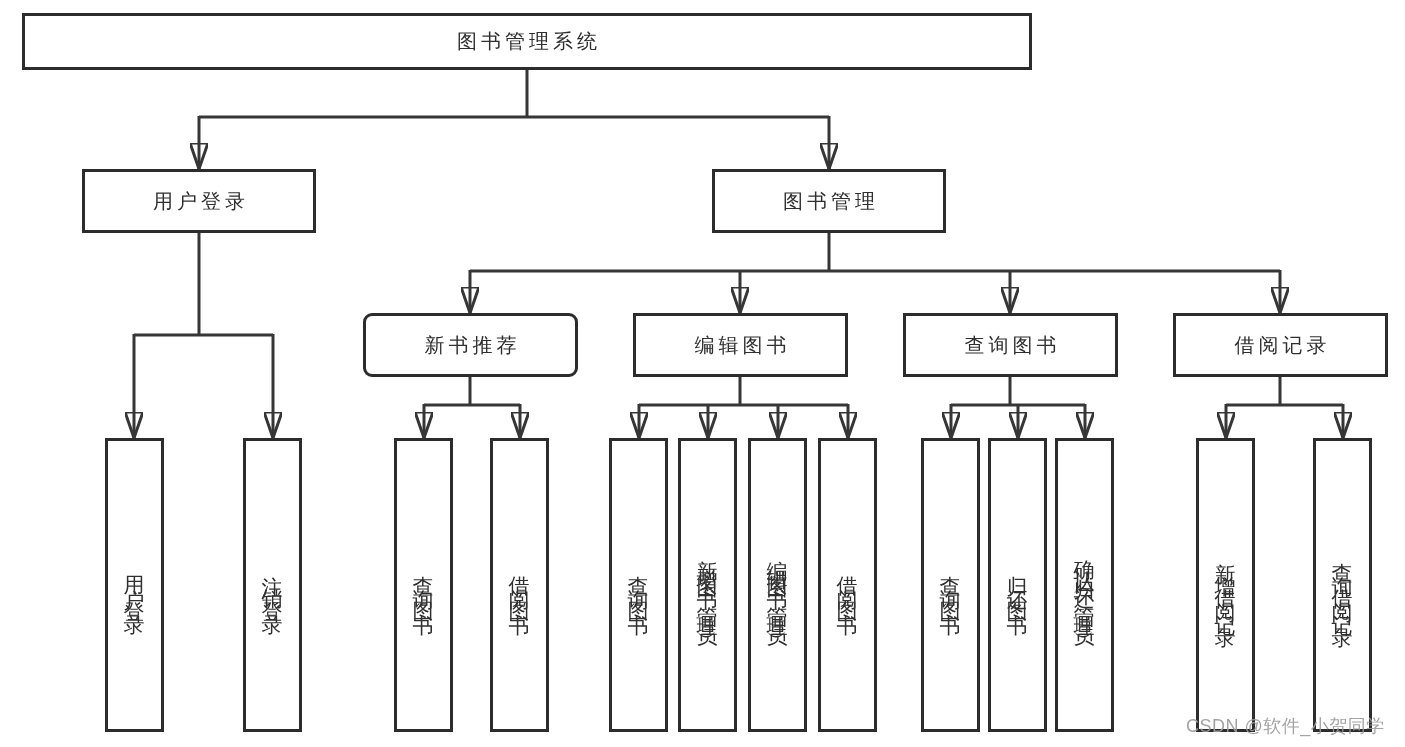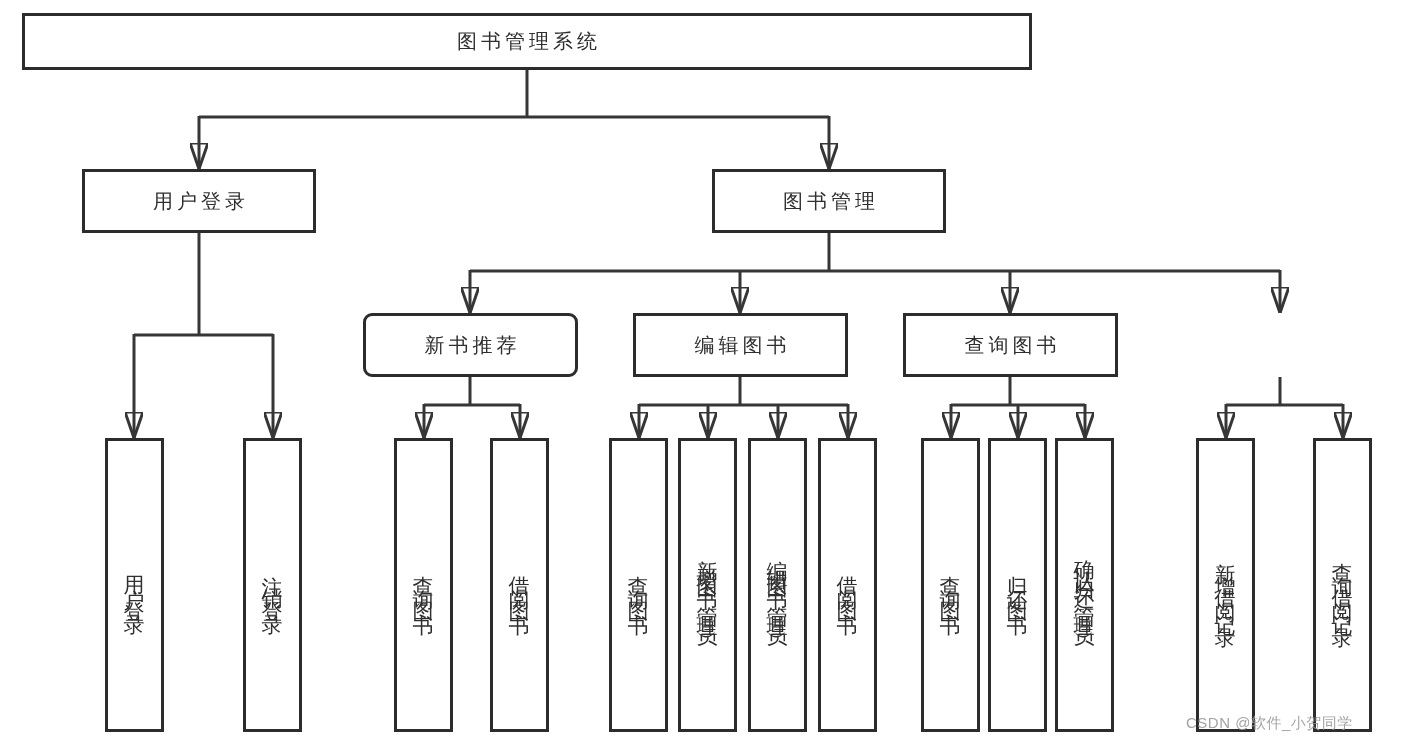--- a/index.html
+++ b/index.html
@@ -38,21 +38,21 @@
     writing-mode:vertical-rl;
     text-orientation:mixed;
     font-size:21px;
     color:var(--text);
     line-height:1;
     white-space:nowrap;
   }
   .watermark{
     position:absolute;
     left:1186px;top:714px;
-    font-size:15px;
+    font-size:18px;
     color:#9c9c9c;
     opacity:.92;
     white-space:nowrap;
     letter-spacing:0.5px;
     z-index:5;
   }
 </style>
 </head>
 <body>
 
@@ -126,20 +126,23 @@
 
   <div class="box" style="left:363px;top:313px;width:215px;height:64px;border-radius:9px;">
     <span class="h-label">新书推荐</span>
   </div>
   <div class="box" style="left:633px;top:313px;width:215px;height:64px;">
     <span class="h-label">编辑图书</span>
   </div>
   <div class="box" style="left:903px;top:313px;width:215px;height:64px;">
     <span class="h-label">查询图书</span>
   </div>
+  <div class="box" style="left:1173px;top:313px;width:215px;height:64px;">
+    <span class="h-label">借阅记录</span>
+  </div>
 
   <div class="box" style="left:105px;top:438px;width:59px;height:294px;">
     <span class="v-label" style="letter-spacing: 13px;">用户登录</span>
   </div>
   <div class="box" style="left:243px;top:438px;width:59px;height:294px;">
     <span class="v-label" style="letter-spacing: 13px;">注销登录</span>
   </div>
 
   <div class="box" style="left:394px;top:438px;width:59px;height:294px;">
     <span class="v-label" style="letter-spacing: 13px;">查询图书</span>

